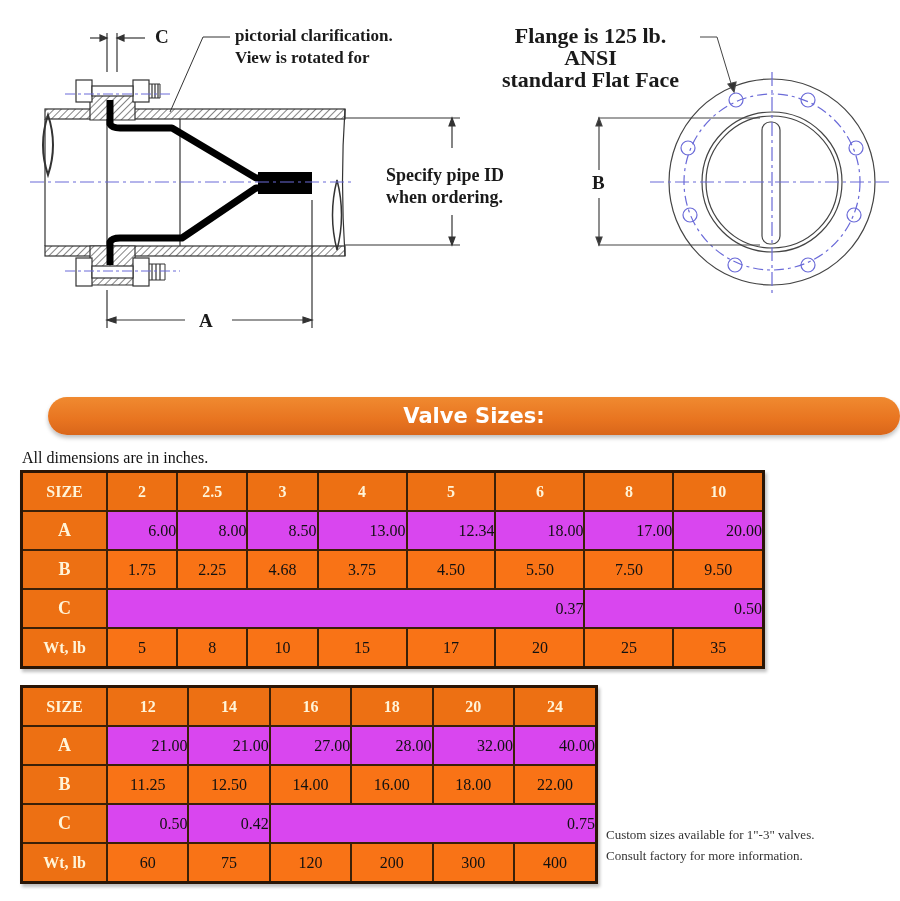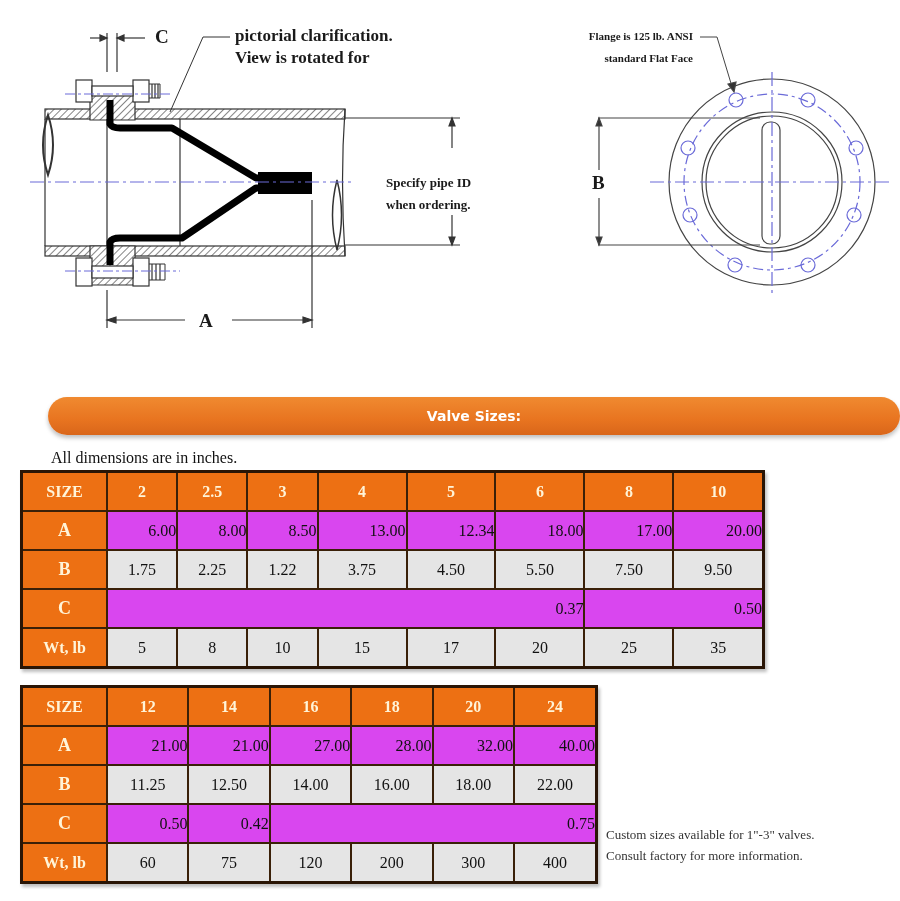--- a/index.html
+++ b/index.html
@@ -3,30 +3,30 @@
 <meta charset="utf-8">
 <style>
   html, body { margin:0; padding:0; background:#ffffff; }
   body { width:900px; height:901px; position:relative; overflow:hidden; font-family:"Liberation Serif", serif; color:#111; }
   .abs { position:absolute; }
   .lbl { font-family:"Liberation Serif", serif; font-weight:bold; color:#1a1a1a; }
   svg { position:absolute; left:0; top:0; }
   .banner { left:48px; top:397px; width:852px; height:38px; border-radius:19px;
     background:linear-gradient(#f08a30,#e87420 60%,#d9661a); box-shadow:0 3px 4px rgba(0,0,0,0.25); }
   .banner-title { left:0; top:0; width:852px; height:38px; line-height:38px; text-align:center;
-    color:#fff; font-family:"DejaVu Sans", sans-serif; font-weight:bold; font-size:14px; }
-  .note { font-family:"Liberation Serif", serif; font-size:16px; color:#111;margin-left:29px; }
+    color:#fff; font-family:"DejaVu Sans", sans-serif; font-weight:bold; font-size:21px; }
+  .note { font-family:"Liberation Serif", serif; font-size:16px; color:#111; }
   table.vt { position:absolute; border-collapse:collapse; font-family:"Liberation Serif", serif; font-size:16px;
     border:3px solid #2a1505; box-shadow:2px 3px 3px rgba(0,0,0,0.25);padding-left:10px; }
   table.vt td { border:2px solid #3a2008; text-align:center; padding:0; height:37px; }
   table.vt td.hd { background:#ed7013; color:#fff4d8; font-weight:bold; }
   table.vt td.rh { background:#ed7013; color:#fff4d8; font-weight:bold; font-size:18px; width:83px; }
   table.vt td.rh.small { font-size:16px; }
   table.vt tr.white td.v { background:#d946ef;text-align:right; }
-  table.vt tr.yellow td.v { background:#e5e5e5; }
+  table.vt tr.yellow td.v { background:#f97316; }
   .custom { font-family:"Liberation Serif", serif; font-size:13px; color:#333; line-height:21px; }
 </style>
 </head>
 <body>
 
 <svg width="900" height="360" viewBox="0 0 900 360">
   <defs>
     <pattern id="hatch" width="5" height="5" patternUnits="userSpaceOnUse" patternTransform="rotate(45)">
       <rect width="5" height="5" fill="#fff"></rect>
       <line x1="0" y1="0" x2="0" y2="5" stroke="#666" stroke-width="1.6"></line>
@@ -130,25 +130,25 @@
       <path d="M734 92 L728 84 L736 82 Z" fill="#333"></path>
   </g>
 </svg>
 
 <div class="abs lbl" style="left:155px;top:26px;font-size:19px;">C</div>
 <div class="abs lbl" style="left:235px;top:25px;font-size:17px;line-height:22px;">
   <div>pictorial clarification.</div>
   <div>View is rotated for</div>
 </div>
 <div class="abs lbl" style="left:199px;top:310px;font-size:19px;">A</div>
-<div class="abs lbl" style="left:386px;top:172px;font-size:13px;line-height:22px;">
+<div class="abs lbl" style="left:386px;top:164px;font-size:18px;line-height:22px;">
   <div>Specify pipe ID</div>
   <div>when ordering.</div>
 </div>
-<div class="abs lbl" style="left:488px;top:25px;font-size:11px;line-height:22px;text-align:right;width:205px;">
+<div class="abs lbl" style="left:488px;top:25px;font-size:22px;line-height:22px;text-align:center;width:205px;">
   <div>Flange is 125 lb. ANSI</div>
   <div>standard  Flat Face</div>
 </div>
 <div class="abs lbl" style="left:592px;top:172px;font-size:19px;background:#fff;">B</div>
 
 <div class="abs banner">
   <div class="abs banner-title">Valve Sizes:</div>
 </div>
 
 <div class="abs note" style="left:22px;top:449px;">All dimensions are in inches.</div>
@@ -174,21 +174,21 @@
         <td class="v" colspan="1">13.00</td>
         <td class="v" colspan="1">12.34</td>
         <td class="v" colspan="1">18.00</td>
         <td class="v" colspan="1">17.00</td>
         <td class="v" colspan="1">20.00</td>
       </tr>
       <tr class="yellow">
         <td class="rh">B</td>
         <td class="v" colspan="1">1.75</td>
         <td class="v" colspan="1">2.25</td>
-        <td class="v" colspan="1">1.22</td>
+        <td class="v" colspan="1">4.68</td>
         <td class="v" colspan="1">3.75</td>
         <td class="v" colspan="1">4.50</td>
         <td class="v" colspan="1">5.50</td>
         <td class="v" colspan="1">7.50</td>
         <td class="v" colspan="1">9.50</td>
       </tr>
       <tr class="white">
         <td class="rh">C</td>
         <td class="v" colspan="6">0.37</td>
         <td class="v" colspan="2">0.50</td>

